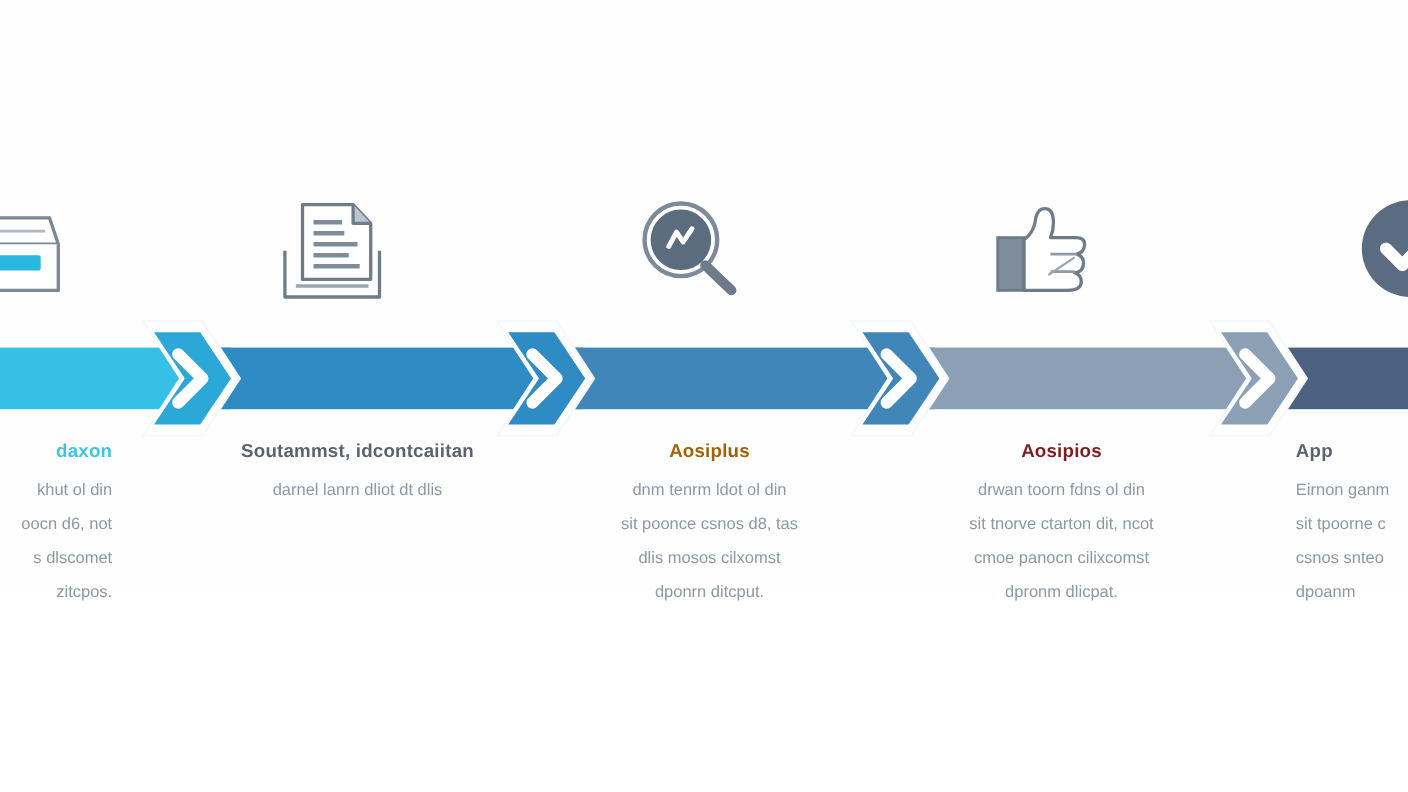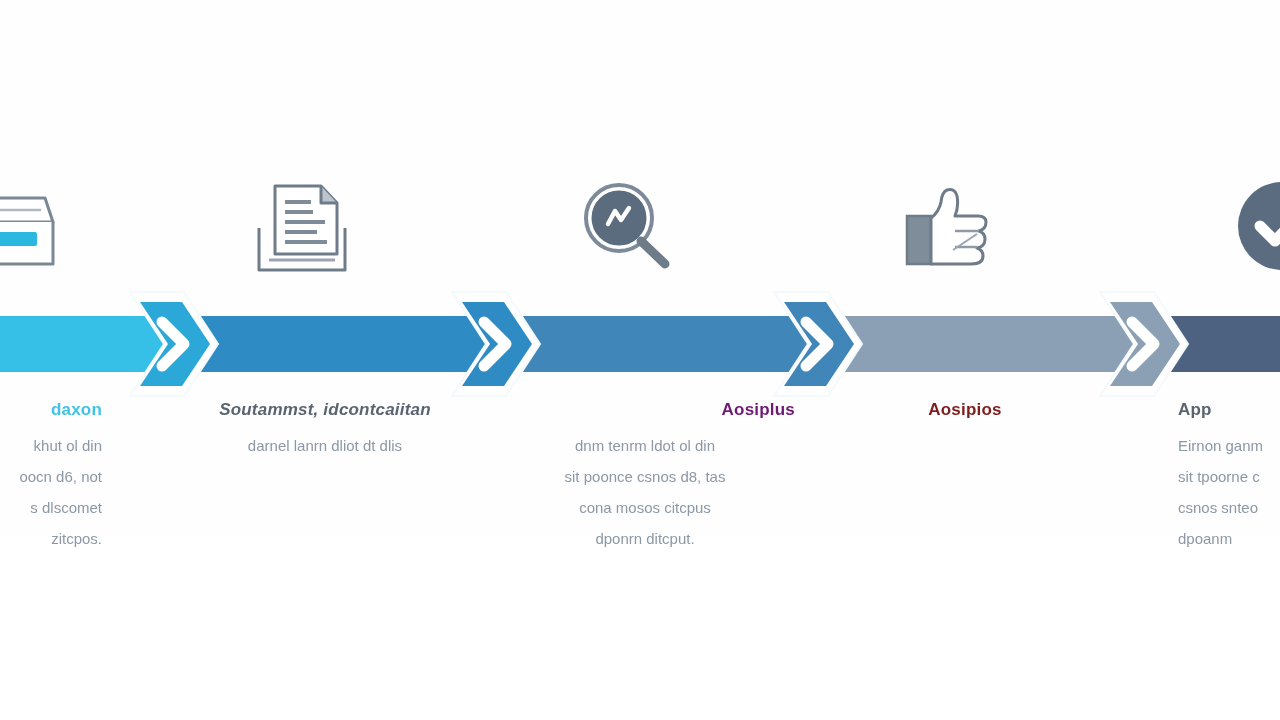--- a/index.html
+++ b/index.html
@@ -198,38 +198,44 @@
       <p class="step-title" style="color:#3FC3E8; text-align:right; padding-right:8px;">daxon</p>
       <div class="step-body" style="text-align:right; padding-right:8px;">
         <span>khut ol din</span>
         <span>oocn d6, not</span>
         <span>s dlscomet</span>
         <span>zitcpos.</span>
       </div>
     </div>
 
     <div class="text-col" style="left:175px; width:300px;">
-      <p class="step-title" style="color:#5A6470;font-style:italic;">Soutammst, idcontcaiitan</p>
+      <p class="step-title" style="color:#5A6470;">Soutammst, idcontcaiitan</p>
       <div class="step-body">
         <span>darnel lanrn dliot dt dlis</span>
       </div>
     </div>
 
     <div class="text-col" style="left:495px; width:300px;">
-      <p class="step-title" style="color:#701a75;text-align:right;">Aosiplus</p>
+      <p class="step-title" style="color:#a16207;">Aosiplus</p>
       <div class="step-body">
         <span>dnm tenrm ldot ol din</span>
         <span>sit  poonce csnos d8, tas</span>
-        <span>cona mosos citcpus</span>
+        <span>dlis mosos cilxomst</span>
         <span>dponrn ditcput.</span>
       </div>
     </div>
 
     <div class="text-col" style="left:815px; width:300px;">
       <p class="step-title" style="color:#7f1d1d;">Aosipios</p>
+      <div class="step-body">
+        <span>drwan toorn fdns ol din</span>
+        <span>sit  tnorve ctarton dit, ncot</span>
+        <span>cmoe panocn cilixcomst</span>
+        <span>dpronm dlicpat.</span>
+      </div>
     </div>
 
     <div class="text-col" style="left:1168px; width:200px;">
       <p class="step-title" style="color:#5A6470; text-align:left; padding-left:10px;">App</p>
       <div class="step-body" style="text-align:left; padding-left:10px;">
         <span>Eirnon ganm</span>
         <span>sit  tpoorne c</span>
         <span>csnos snteo</span>
         <span>dpoanm</span>
       </div>

